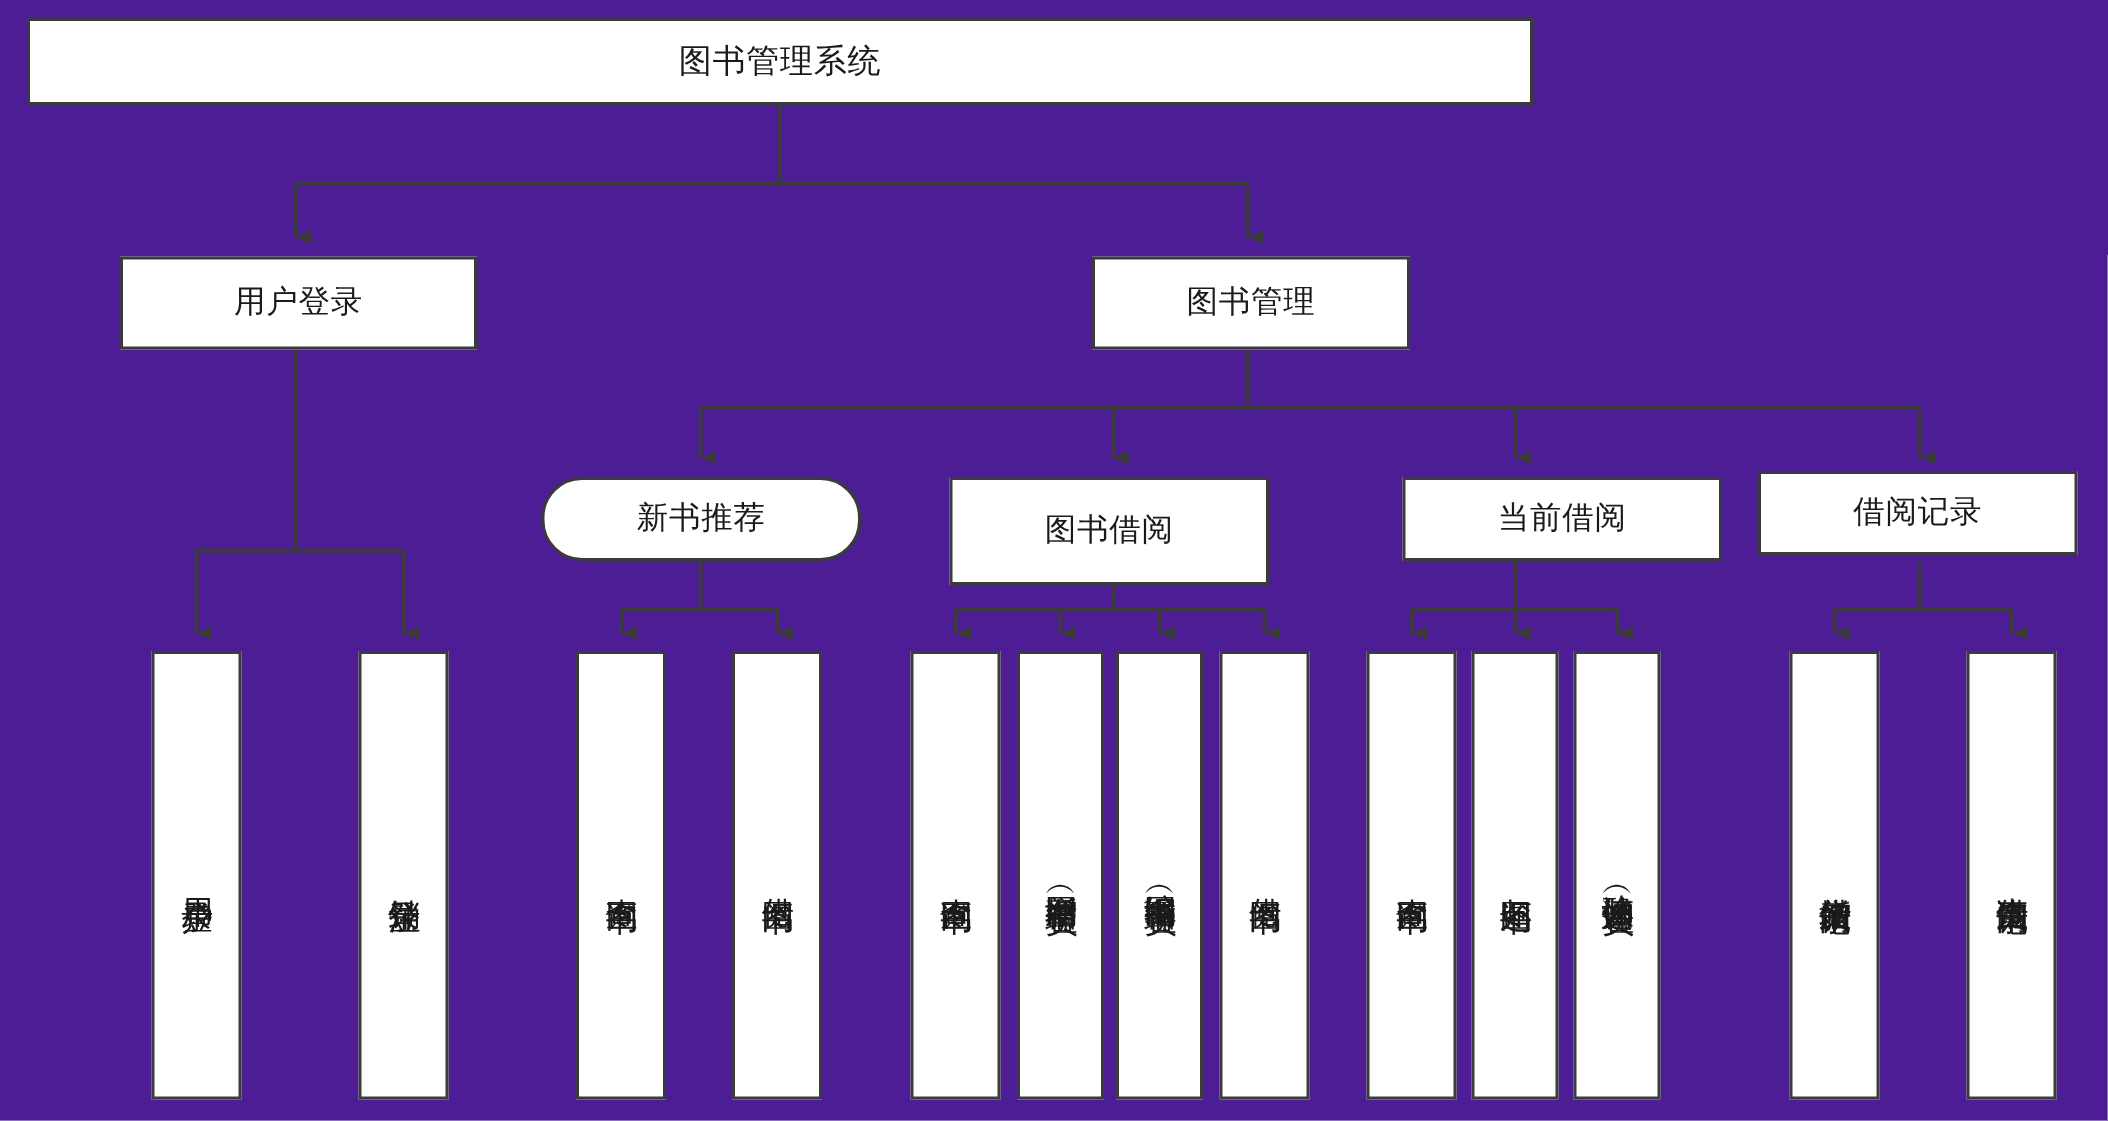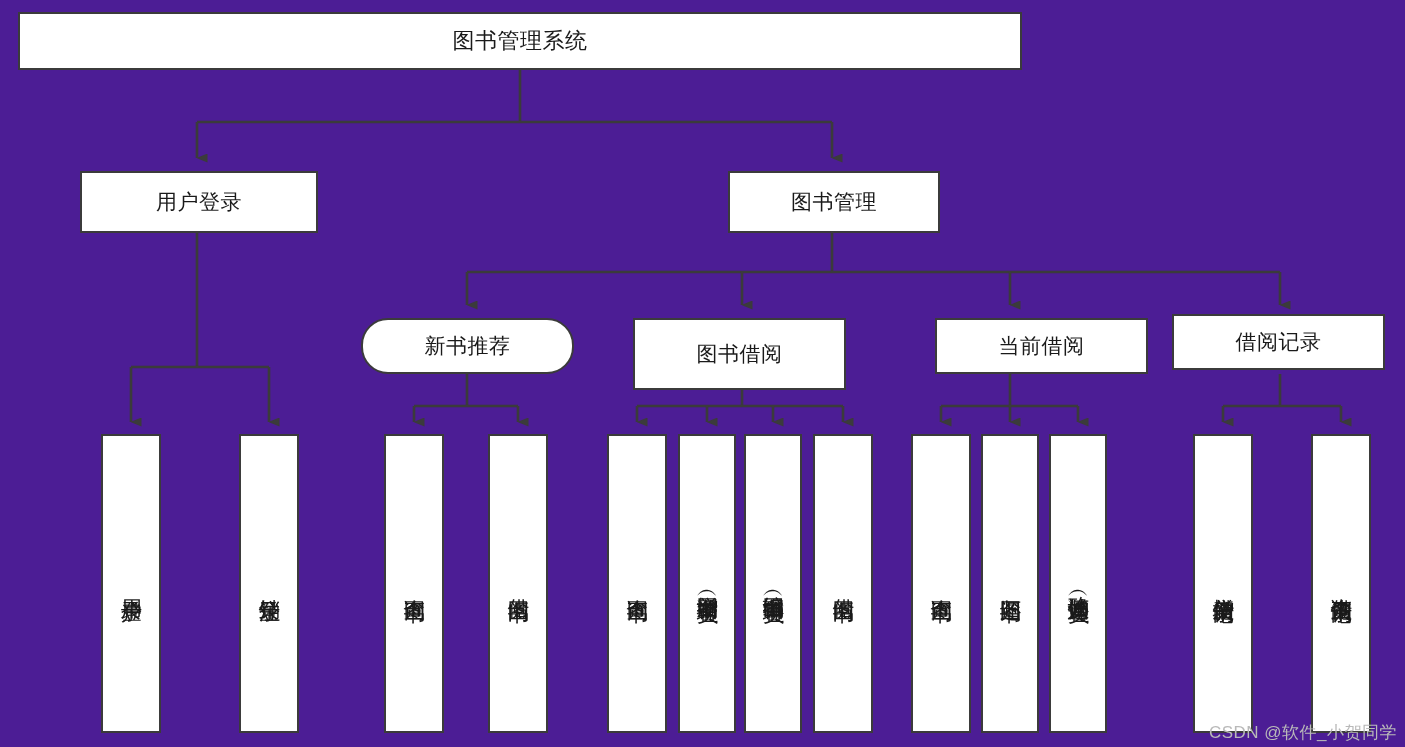--- a/index.html
+++ b/index.html
@@ -197,15 +197,14 @@
   </div>
 
   <div class="node vert" style="left:1193px; top:434px; width:60px; height:299px;">
     <span class="vlabel">新增借阅记录</span>
   </div>
 
   <div class="node vert" style="left:1311px; top:434px; width:60px; height:299px;">
     <span class="vlabel">查询借阅记录</span>
   </div>
 
-  <div id="watermark">CSDN @软件_小贺同学</div>
 
 </div>
 
 </body></html>

